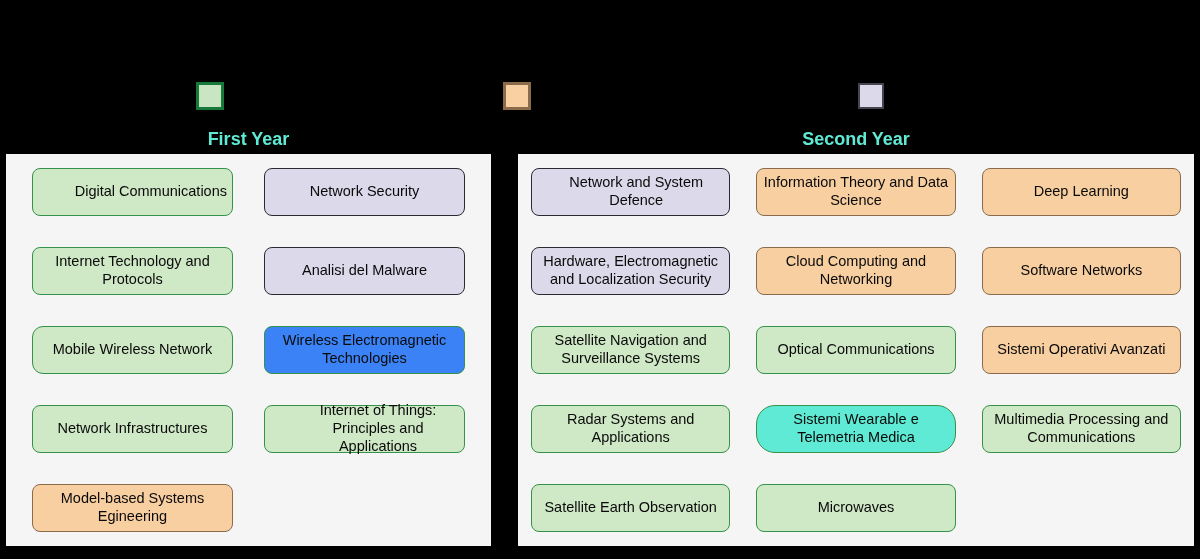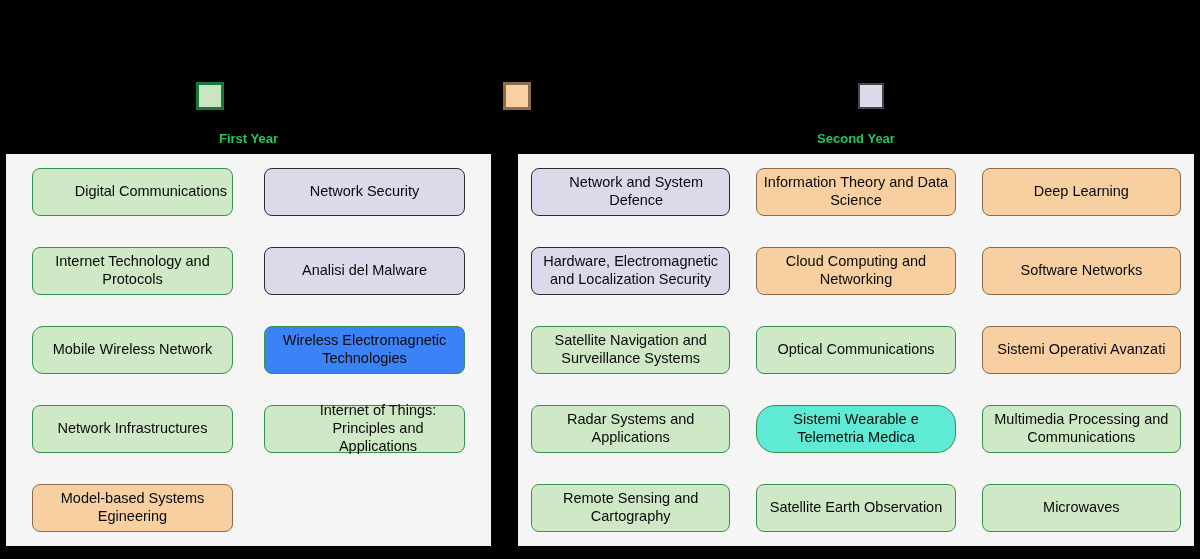--- a/index.html
+++ b/index.html
@@ -17,23 +17,23 @@
   }
   .swatch-green  { left: 196px; top: 82px;  width: 28px; height: 28px; border-width: 3px; border-style: solid; }
   .swatch-orange { left: 503px; top: 82px;  width: 28px; height: 28px; border-width: 3px; border-style: solid; }
   .swatch-purple { left: 858px; top: 83px;  width: 26px; height: 26px; border-width: 2px; border-style: solid; }
   .panel-title {
     position: absolute;
     top: 129px;
     height: 20px;
     line-height: 20px;
     text-align: center;
-    font-size: 13px;
+    font-size: 18px;
     font-weight: 700;
-    color: #22c55e;
+    color: #5eead4;
   }
   .panel-title-left  { left: 4px;   width: 489px; }
   .panel-title-right { left: 516px; width: 680px; }
   .panel {
     position: absolute;
     top: 152px;
     height: 396px;
     box-sizing: border-box;
     background: #f5f5f5;
     border: 2px solid #000;
@@ -133,23 +133,20 @@
       <div class="course-box" style="background: rgb(207, 232, 197); border-color: rgb(53, 146, 74);">
         <span>Radar Systems and Applications</span>
       </div>
       <div class="course-box" style="background: #5eead4; border-color: rgb(53, 146, 74); border-radius: 19px;">
         <span>Sistemi Wearable e Telemetria Medica</span>
       </div>
       <div class="course-box" style="background: rgb(207, 232, 197); border-color: rgb(53, 146, 74);">
         <span>Multimedia Processing and Communications</span>
       </div>
       <div class="course-box" style="background: rgb(207, 232, 197); border-color: rgb(53, 146, 74);">
-        <span>Remote Sensing and Cartography</span>
-      </div>
-      <div class="course-box" style="background: rgb(207, 232, 197); border-color: rgb(53, 146, 74);">
         <span>Satellite Earth Observation</span>
       </div>
       <div class="course-box" style="background: rgb(207, 232, 197); border-color: rgb(53, 146, 74);">
         <span>Microwaves</span>
       </div>
     </div>
 
 </div>
 
 </body></html>

